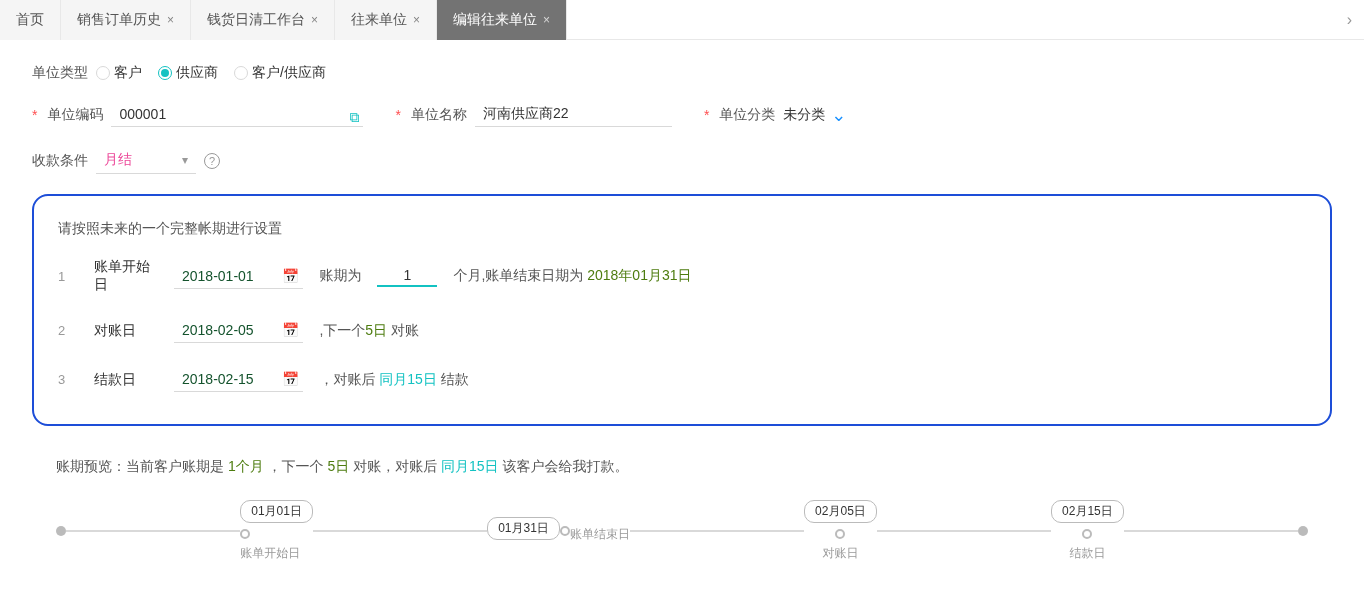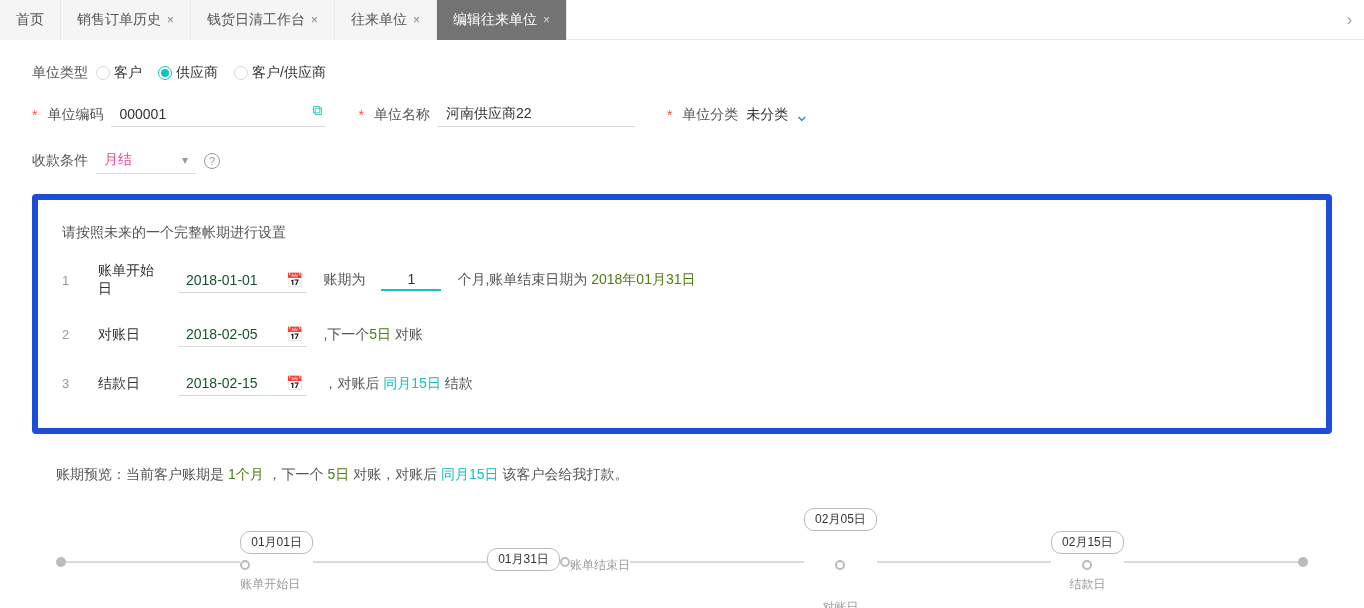--- a/index.html
+++ b/index.html
@@ -70,22 +70,23 @@
     .form-label {
       color: #555;
       white-space: nowrap;
     }
     .required-star {
       color: #ff4d4f;
       margin-right: 2px;
     }
     .input-with-icon {
       display: flex;
-      align-items: flex-start;
+      align-items: flex-end;
       border-bottom: 1px solid #d9d9d9;
+      gap: 37px;
     }
     .input-with-icon input {
       border: none;
       outline: none;
       font-size: 14px;
       color: #333;
       background: transparent;
       padding: 4px 8px;
       min-width: 120px;
     }
@@ -142,22 +143,22 @@
       color: #ec4899;
       flex: 1;
     }
     .chevron-icon {
       color: #999;
       font-size: 12px;
     }
 
     
     .section-box {
-      border: 6px solid #1d4ed8;
-      border-radius: 4px;
+      border: 2px solid #1d4ed8;
+      border-radius: 16px;
       padding: 24px;
       margin-bottom: 16px;
     }
     .section-title {
       font-size: 14px;
       color: #555;
       margin-bottom: 20px;
     }
 
     
@@ -415,21 +416,21 @@
       <div style="flex:1;height:2px;background:#d9d9d9;"></div>
 
       <div style="display:flex;flex-direction:row;align-items:center;flex-shrink:0;">
         <div class="tl-badge">01月31日</div>
         <div style="width:10px;height:10px;border-radius:50%;border:2px solid #bbb;background:#fff;"></div>
         <div class="tl-label">账单结束日</div>
       </div>
 
       <div style="flex:1;height:2px;background:#d9d9d9;"></div>
 
-      <div style="display:flex;flex-direction:column;align-items:center;flex-shrink:0;gap:23px;">
+      <div style="display:flex;flex-direction:column;align-items:center;flex-shrink:0;">
         <div class="tl-badge">02月05日</div>
         <div style="width:10px;height:10px;border-radius:50%;border:2px solid #bbb;background:#fff;"></div>
         <div class="tl-label">对账日</div>
       </div>
 
       <div style="flex:1;height:2px;background:#d9d9d9;"></div>
 
       <div style="display:flex;flex-direction:column;align-items:center;flex-shrink:0;">
         <div class="tl-badge">02月15日</div>
         <div style="width:10px;height:10px;border-radius:50%;border:2px solid #bbb;background:#fff;"></div>

